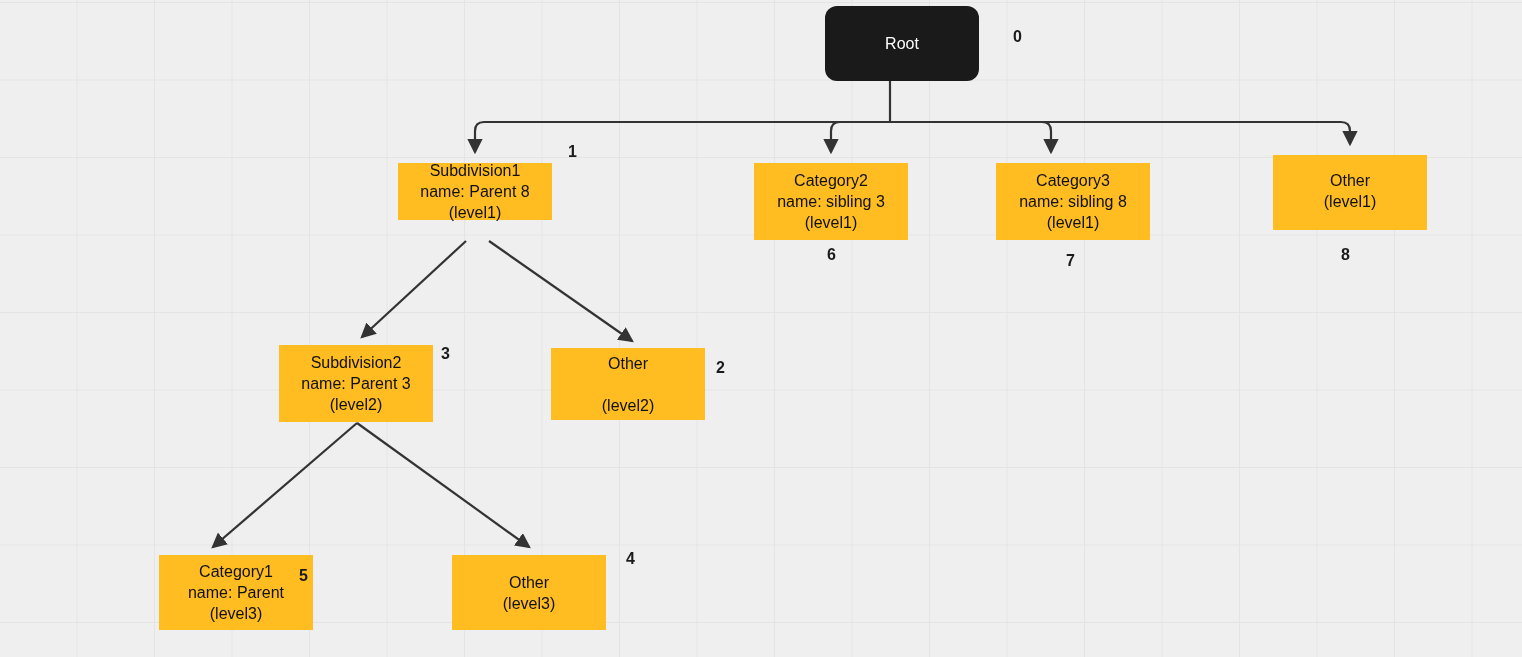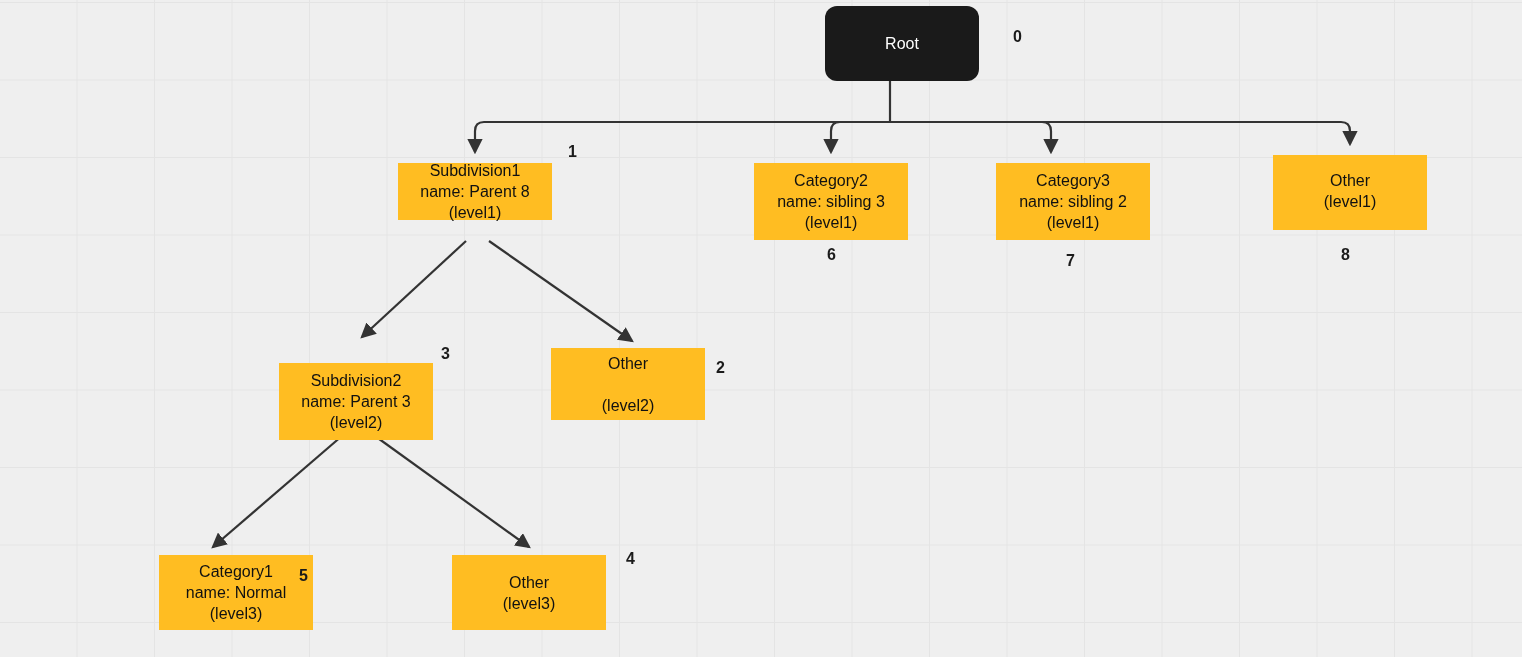--- a/index.html
+++ b/index.html
@@ -112,48 +112,48 @@
 
   <div class="node leafbox" style="left:754px; top:163px; width:154px; height:77px;">
     <span class="line">Category2</span>
     <span class="line">name: sibling 3</span>
     <span class="line">(level1)</span>
   </div>
   <div class="idlabel" style="left:827px; top:246px;">6</div>
 
   <div class="node leafbox" style="left:996px; top:163px; width:154px; height:77px;">
     <span class="line">Category3</span>
-    <span class="line">name: sibling 2</span>
+    <span class="line">name: sibling 8</span>
     <span class="line">(level1)</span>
   </div>
   <div class="idlabel" style="left:1066px; top:252px;">7</div>
 
   <div class="node leafbox" style="left:1273px; top:155px; width:154px; height:75px; justify-content:center; padding-bottom:4px;">
     <span class="line">Other</span>
     <span class="line">(level1)</span>
   </div>
   <div class="idlabel" style="left:1341px; top:246px;">8</div>
 
-  <div class="node leafbox" style="left:279px; top:363px; width:154px; height:77px;">
+  <div class="node leafbox" style="left:279px; top:345px; width:154px; height:77px;">
     <span class="line">Subdivision2</span>
     <span class="line">name: Parent 3</span>
     <span class="line">(level2)</span>
   </div>
   <div class="idlabel" style="left:441px; top:345px;">3</div>
 
   <div class="node leafbox" style="left:551px; top:348px; width:154px; height:72px;">
     <span class="line">Other</span>
     <span class="line blank"></span>
     <span class="line">(level2)</span>
   </div>
   <div class="idlabel" style="left:716px; top:359px;">2</div>
 
   <div class="node leafbox" style="left:131px; top:555px; width:154px; height:75px;margin-left:28px;">
     <span class="line">Category1</span>
-    <span class="line">name: Normal</span>
+    <span class="line">name: Parent</span>
     <span class="line">(level3)</span>
   </div>
   <div class="idlabel" style="left:299px; top:567px;">5</div>
 
   <div class="node leafbox" style="left:452px; top:555px; width:154px; height:75px;">
     <span class="line">Other</span>
     <span class="line">(level3)</span>
   </div>
   <div class="idlabel" style="left:626px; top:550px;">4</div>
 

